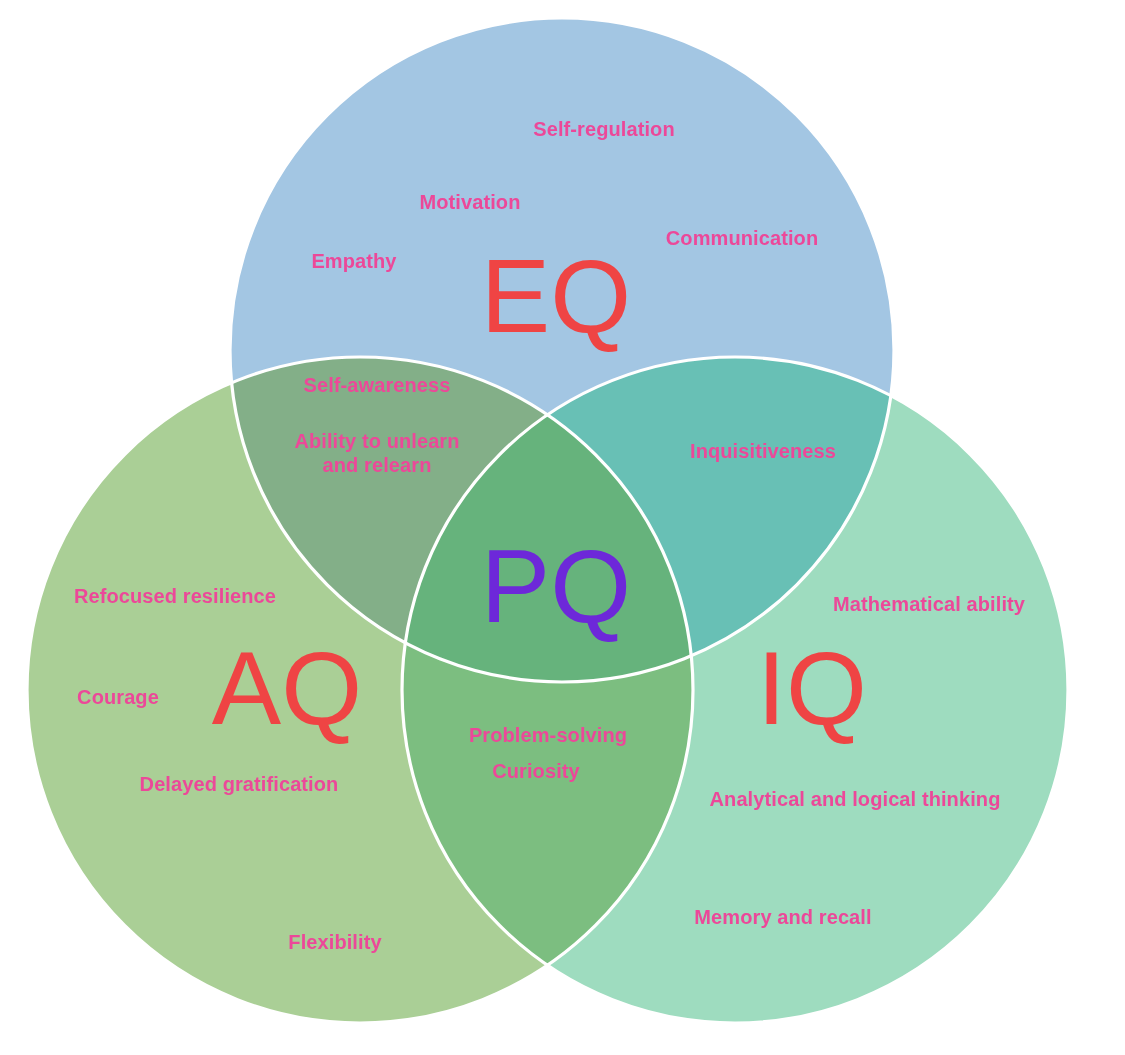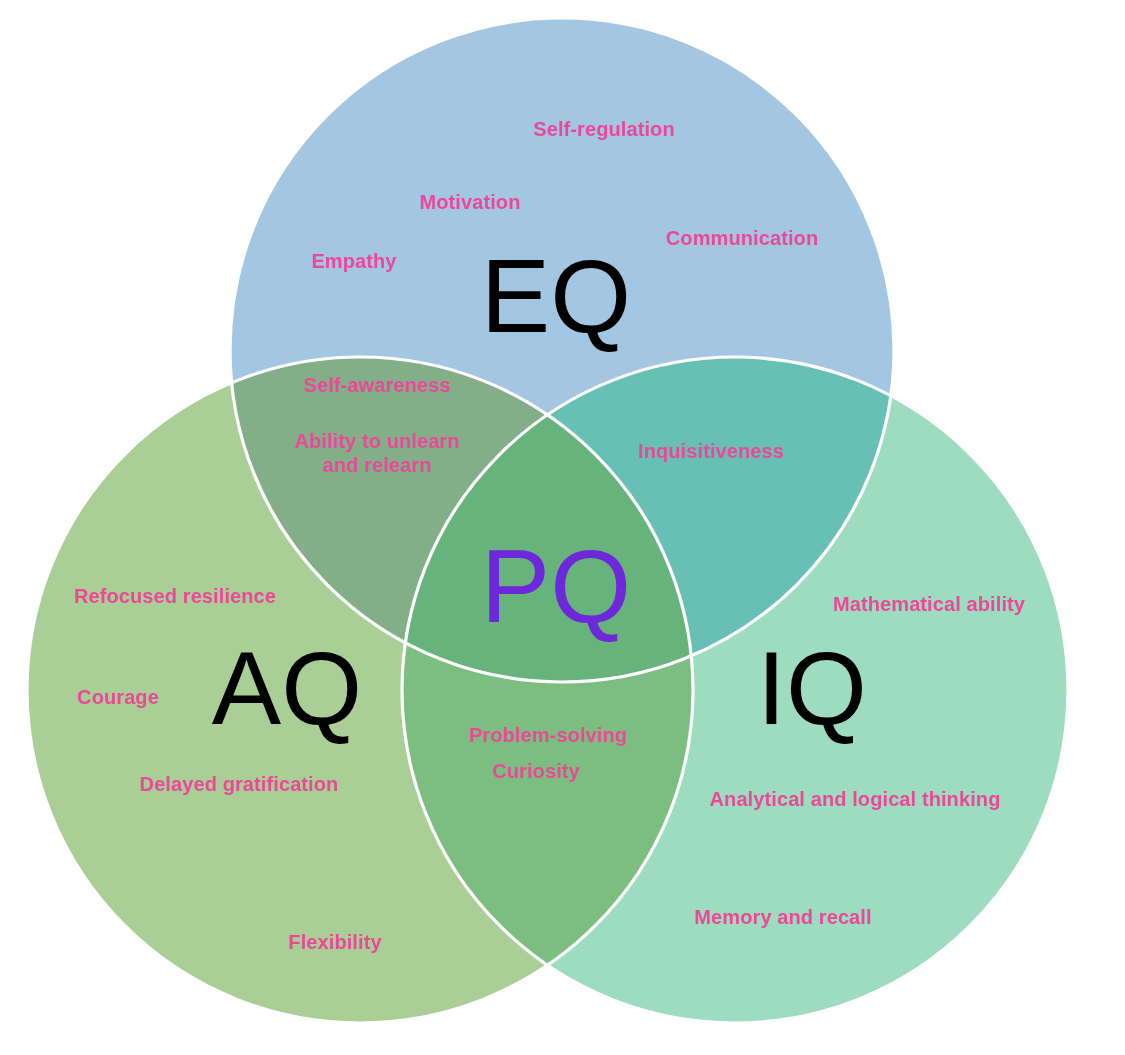--- a/index.html
+++ b/index.html
@@ -43,21 +43,21 @@
     pointer-events: none;
   }
   .label.wrap {
     white-space: normal;
     width: 210px;
   }
   .big {
     font-size: 104px;
     font-weight: 400;
     letter-spacing: 0px;
-    color: #000000;
+    color: #ef4444;
     line-height: 1;
   }
   .big.white {
     color: #6d28d9;
   }
 </style>
 </head>
 <body>
 
 <div id="venn-stage" style="width: 1125px; height: 1055px; background: rgb(255, 255, 255);">
@@ -105,21 +105,21 @@
 
   <div class="label big" style="left:556px; top:296px;">EQ</div>
   <div class="label" style="left:604px; top:129px;">Self-regulation</div>
   <div class="label" style="left:470px; top:202px;">Motivation</div>
   <div class="label" style="left:354px; top:261px;">Empathy</div>
   <div class="label" style="left:742px; top:238px;">Communication</div>
 
   <div class="label" style="left:377px; top:385px;">Self-awareness</div>
   <div class="label wrap" style="left:377px; top:453px; width:200px;">Ability to unlearn and relearn</div>
 
-  <div class="label" style="left:711px; top:451px;">Inquisitiveness</div>
+  <div class="label" style="left:763px; top:451px;">Inquisitiveness</div>
 
   <div class="label big white" style="left:556px; top:586px;">PQ</div>
 
   <div class="label" style="left:548px; top:735px;">Problem-solving</div>
   <div class="label" style="left:536px; top:771px;">Curiosity</div>
 
   <div class="label big" style="left:287px; top:688px;">AQ</div>
   <div class="label" style="left:175px; top:596px;">Refocused resilience</div>
   <div class="label" style="left:118px; top:697px;">Courage</div>
   <div class="label" style="left:239px; top:784px;">Delayed gratification</div>

